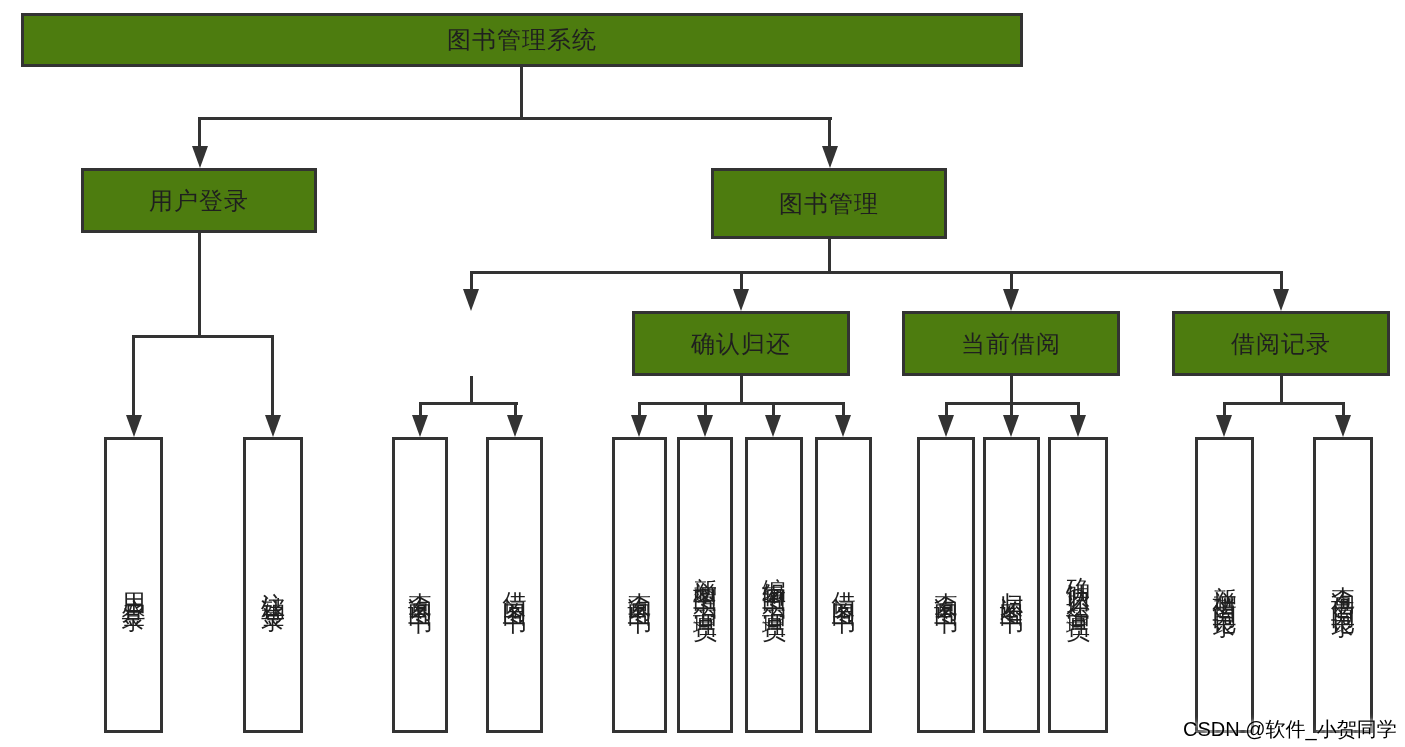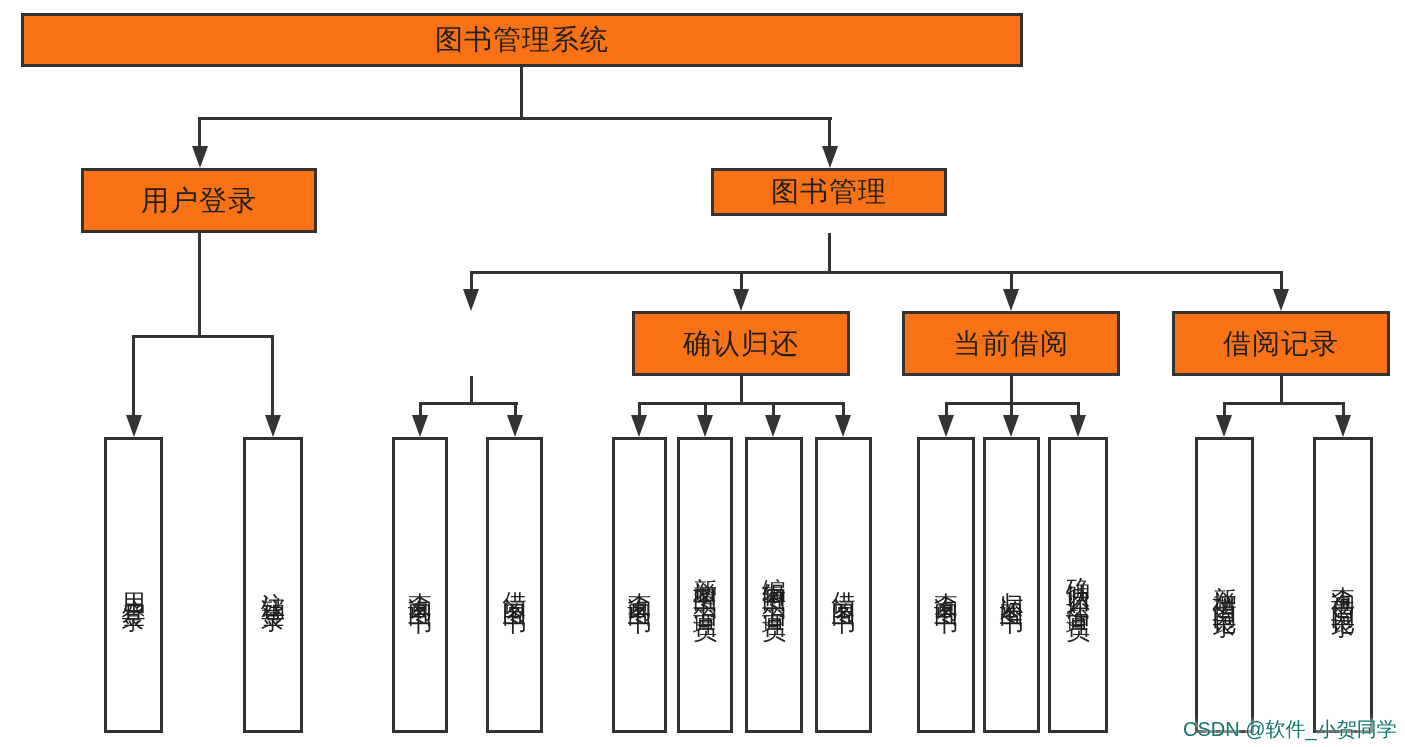--- a/index.html
+++ b/index.html
@@ -6,26 +6,26 @@
   #canvas{
     position:relative;
     width:1405px;height:747px;
     background:#ffffff;
     font-family:"Liberation Sans","DejaVu Sans",sans-serif;
     overflow:hidden;
   }
   .box{
     position:absolute;
     box-sizing:border-box;
-    background:#f97316;
+    background:#4d7c0f;
     border:3px solid #333333;
     display:flex;
     align-items:center;
     justify-content:center;
-    font-size:28px;
+    font-size:24px;
     color:#1f1f1f;
     letter-spacing:1px;
     z-index:2;
   }
   .leaf{
     position:absolute;
     box-sizing:border-box;
     background:#ffffff;
     border:3px solid #333333;
     display:flex;
@@ -47,21 +47,21 @@
     width:0;height:0;
     border-left:8px solid transparent;
     border-right:8px solid transparent;
     border-top:22px solid #333333;
     z-index:1;
   }
   .watermark{
     position:absolute;
     left:1183px;top:716px;
     font-size:20px;
-    color:#0f766e;
+    color:#000000;
     z-index:3;
     white-space:nowrap;
     text-shadow:0 0 3px #ffffff,0 0 6px #ffffff;
   }
 </style>
 </head>
 <body>
 
 <div id="canvas">
 
@@ -72,21 +72,21 @@
   <div class="vline" style="left:520px;top:66px;width:3px;height:53px;"></div>
   <div class="hline" style="left:198px;top:117px;width:634px;height:3px;"></div>
   <div class="vline" style="left:198px;top:117px;width:3px;height:31px;"></div>
   <div class="arrow" style="left:192px;top:146px;"></div>
   <div class="vline" style="left:828px;top:117px;width:3px;height:31px;"></div>
   <div class="arrow" style="left:822px;top:146px;"></div>
 
   <div class="box" style="left:81px;top:168px;width:236px;height:65px;">
     <span>用户登录</span>
   </div>
-  <div class="box" style="left:711px;top:168px;width:236px;height:48px;">
+  <div class="box" style="left:711px;top:168px;width:236px;height:71px;">
     <span>图书管理</span>
   </div>
 
   <div class="vline" style="left:198px;top:233px;width:3px;height:105px;"></div>
   <div class="hline" style="left:132px;top:335px;width:142px;height:3px;"></div>
   <div class="vline" style="left:132px;top:335px;width:3px;height:82px;"></div>
   <div class="arrow" style="left:126px;top:415px;"></div>
   <div class="vline" style="left:271px;top:335px;width:3px;height:82px;"></div>
   <div class="arrow" style="left:265px;top:415px;"></div>
 

